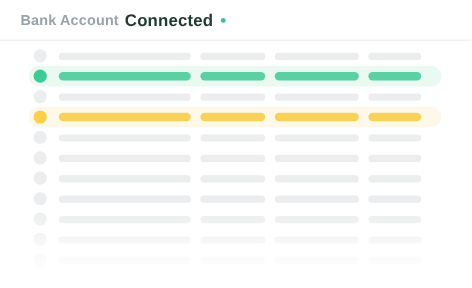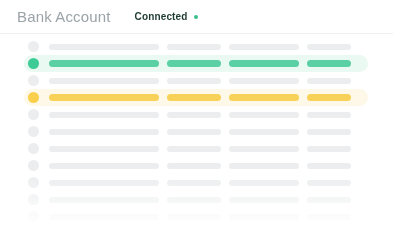--- a/index.html
+++ b/index.html
@@ -6,23 +6,23 @@
   body{width:393px;height:236px;overflow:hidden;
        font-family:"Liberation Sans","DejaVu Sans",sans-serif;}
 
   .card{position:relative;width:393px;height:236px;background:#ffffff;
         border-radius:15px;overflow:hidden;box-sizing:border-box;}
 
   
   .header{position:absolute;left:0;top:0;width:393px;height:34px;
           display:flex;align-items:center;box-sizing:border-box;
           padding-left:17px;border-bottom:1px solid #EDEFF0;background:#fff;}
-  .hdr-muted{font-size:15px;color:#9AA3A8;letter-spacing:.15px;white-space:nowrap;}
-  .hdr-strong{font-size:10px;font-weight:bold;color:#1F3A33;
-              letter-spacing:.15px;margin-left:24px;white-space:nowrap;}
+  .hdr-muted{font-size:12px;color:#9AA3A8;letter-spacing:.15px;white-space:nowrap;font-weight:bold;}
+  .hdr-strong{font-size:14px;font-weight:bold;color:#1F3A33;
+              letter-spacing:.15px;margin-left:5px;white-space:nowrap;}
   .hdr-dot{width:4px;height:4px;border-radius:50%;background:#3DBF8C;
            margin-left:6px;flex:0 0 auto;}
 
   
   .body{position:absolute;left:0;top:35px;width:393px;height:201px;}
 
   .row{position:absolute;left:24px;width:344px;height:17px;
        display:flex;align-items:center;border-radius:9px;box-sizing:border-box;
        padding-left:4px;}
   .dot{width:11px;height:11px;border-radius:50%;background:#EBEDEE;flex:0 0 auto;}

